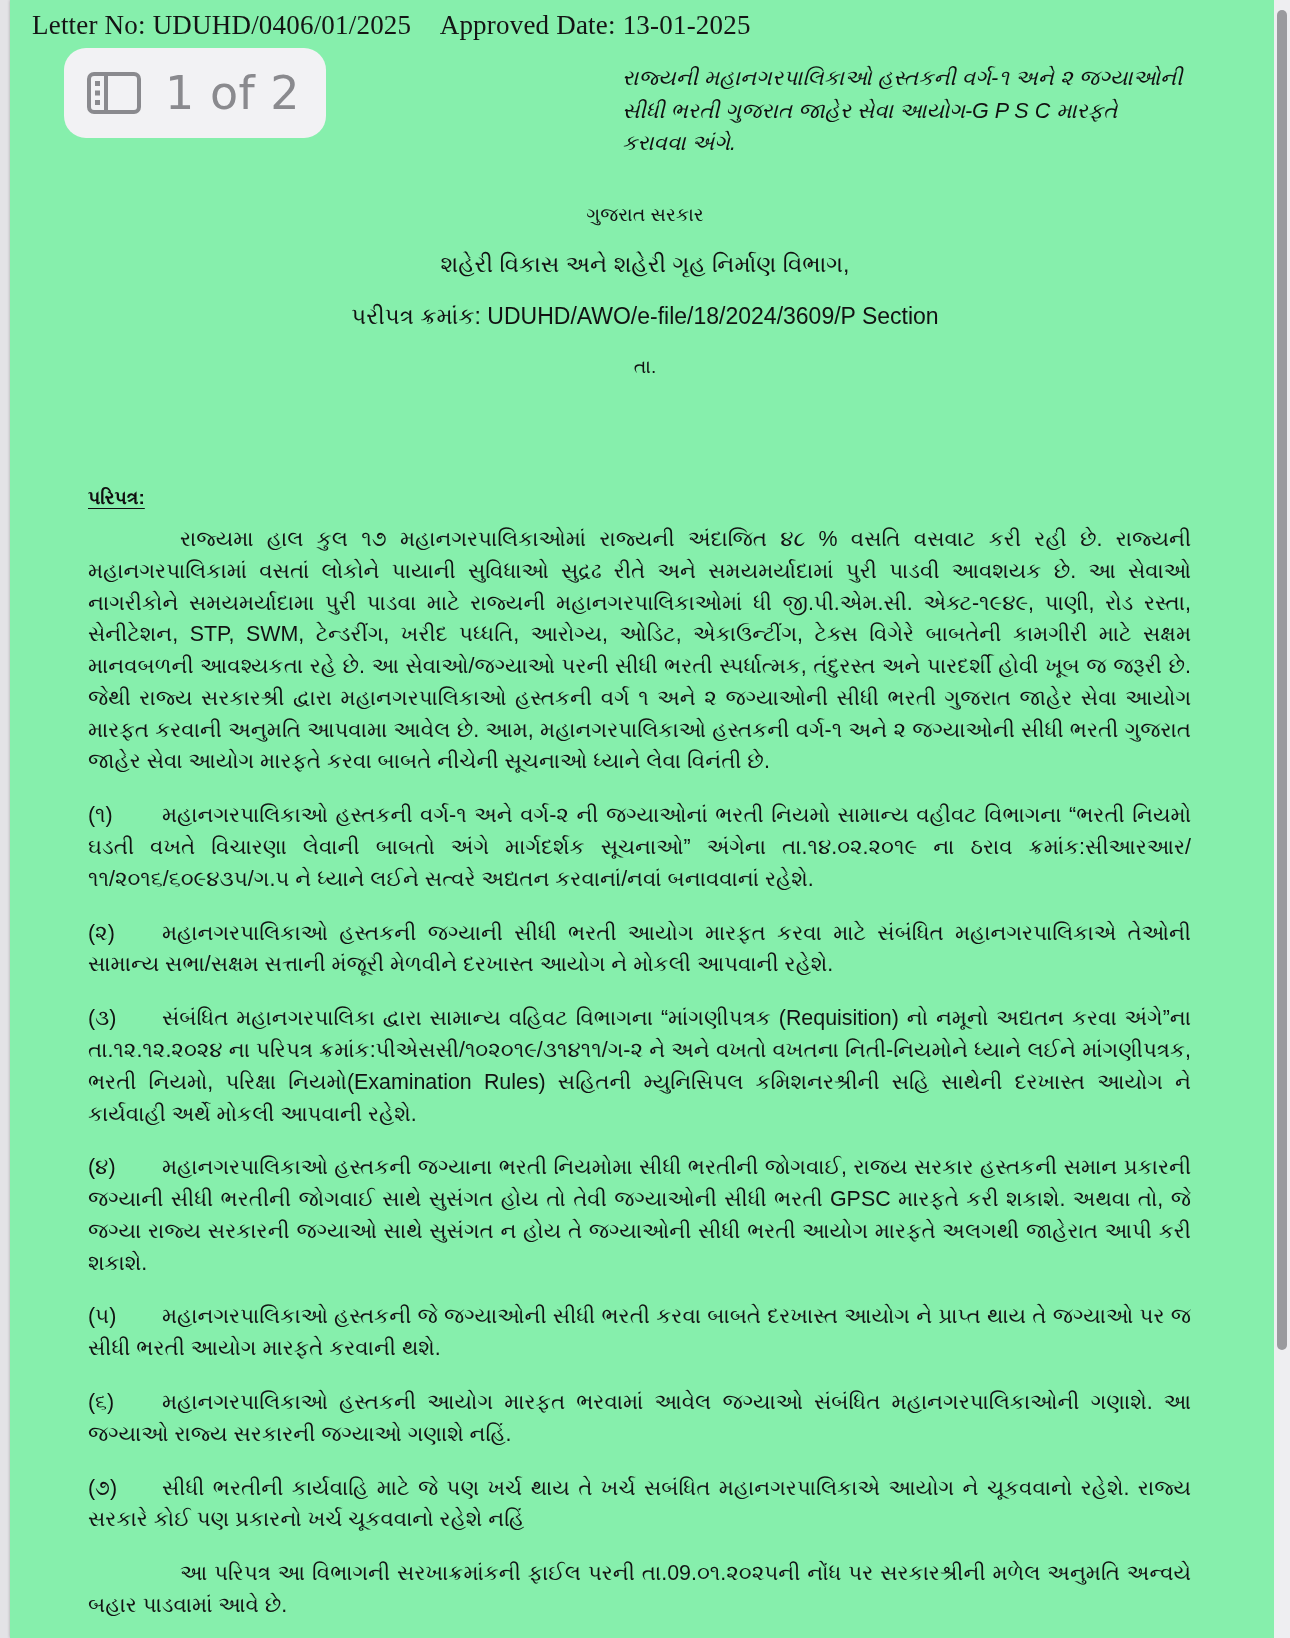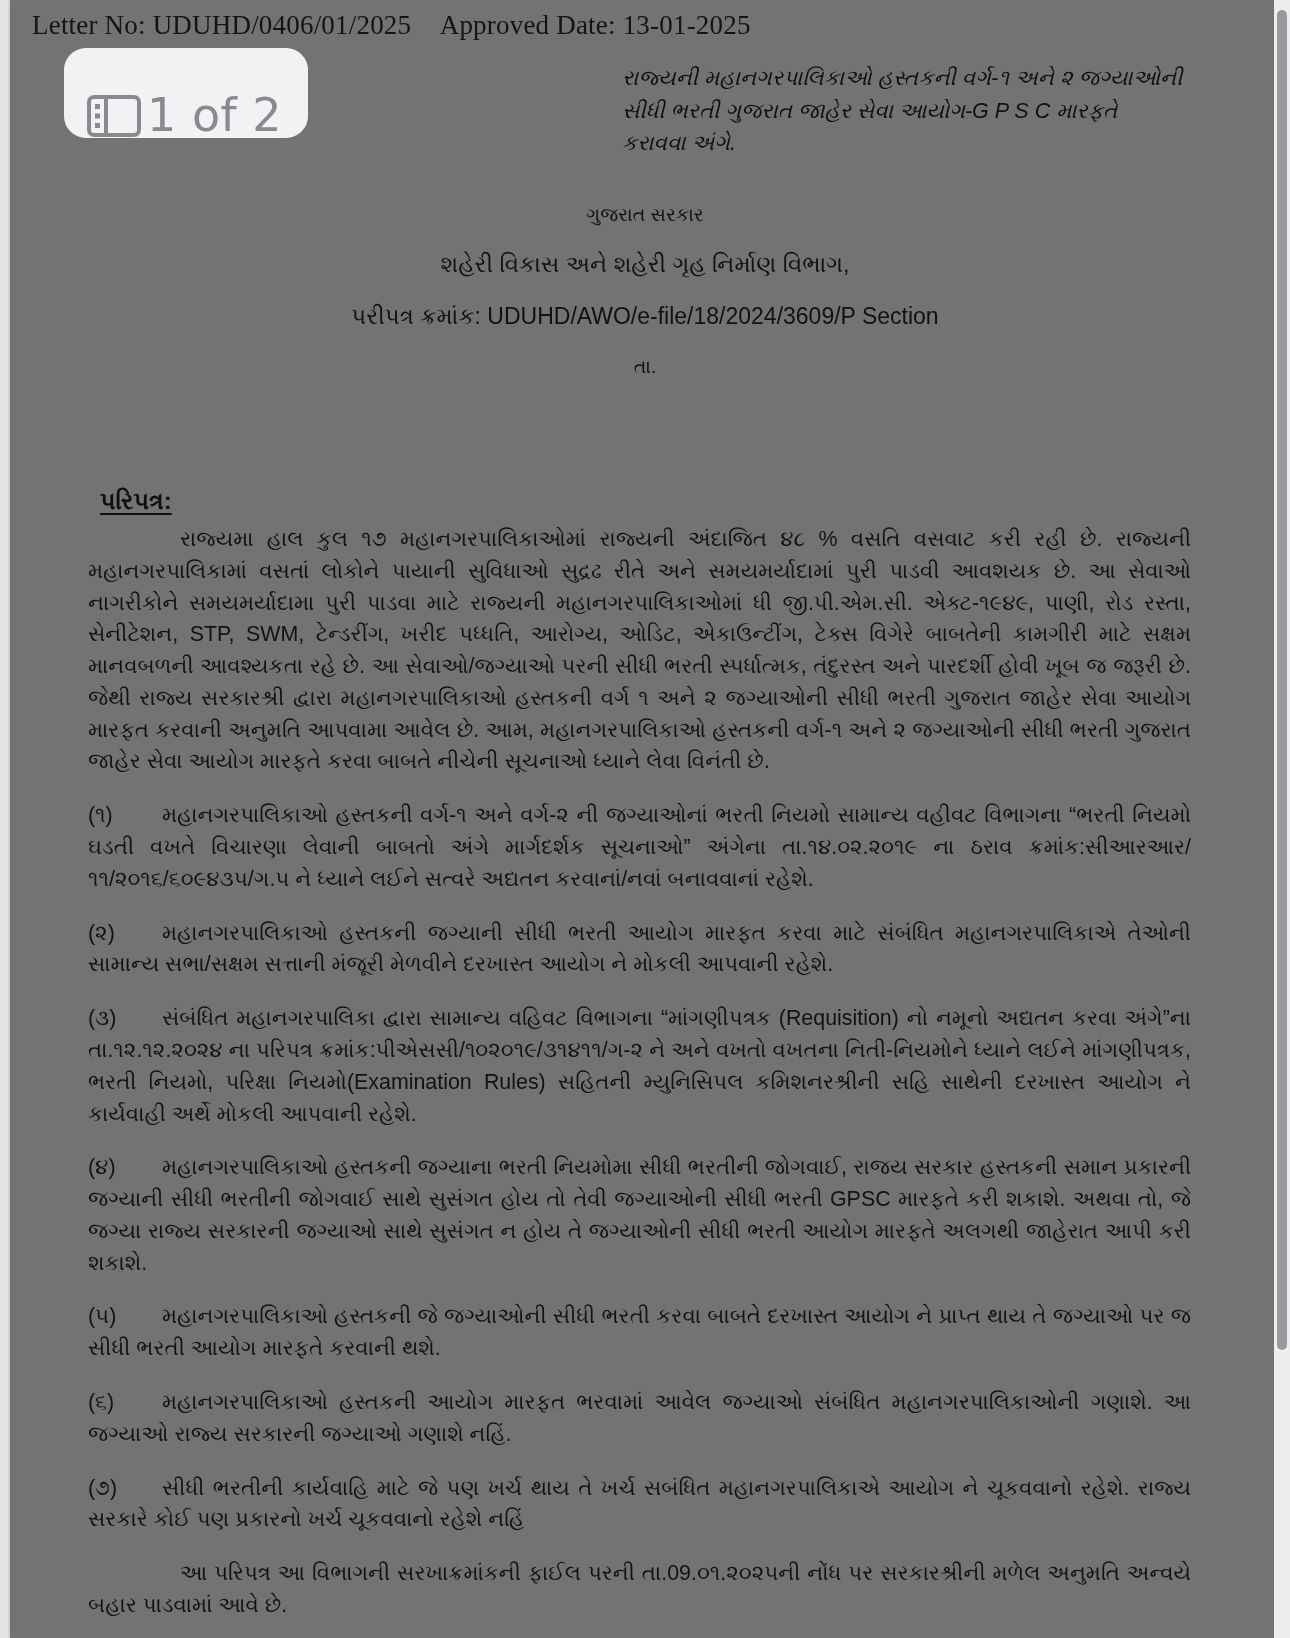--- a/index.html
+++ b/index.html
@@ -26,21 +26,21 @@
     overflow: hidden;
   }
 
   
   #page {
     position: absolute;
     left: 10px;
     top: 0px;
     width: 1264px;
     height: 1638px;
-    background: #737373;
+    background: #86efac;
     box-shadow: 0 0 3px rgba(0,0,0,0.28);
   }
 
   
   #scrollbar-track {
     position: absolute;
     right: 0px;
     top: 0px;
     width: 16px;
     height: 1638px;
@@ -70,22 +70,22 @@
   .letter-line .gap { display: inline-block; width: 16px; }
 
   
   #page-badge {
     position: absolute;
     left: 64px;
     top: 48px;
     height: 90px;
     padding: 0 26px 0 22px;
     display: flex;
-    align-items: flex-end;
-    gap: 5px;
+    align-items: center;
+    gap: 23px;
     background: #f2f2f4;
     border-radius: 22px;
   }
   #page-badge .badge-text {
     font-family: "DejaVu Sans", "Liberation Sans", sans-serif;
     font-size: 46px;
     font-weight: 400;
     color: #8a8a8e;
     line-height: 1;
     letter-spacing: 0.5px;
@@ -127,26 +127,25 @@
     margin-bottom: 29px;
     font-weight: 500;
   }
   #center-block .cline.wide { font-size: 23px; }
   #center-block .cline.last { margin-bottom: 0; }
 
   #circular-label {
     position: absolute;
     left: 78px;
     top: 487px;
-    font-size: 24px;
+    font-size: 19px;
     font-weight: 700;
     color: #101010;
     text-decoration: underline;
     text-underline-offset: 4px;
-    margin-left: 12px;
   }
 
   #body {
     position: absolute;
     left: 78px;
     top: 524px;
     width: 1103px;
   }
   #body p {
     margin: 0 0 22px 0;

